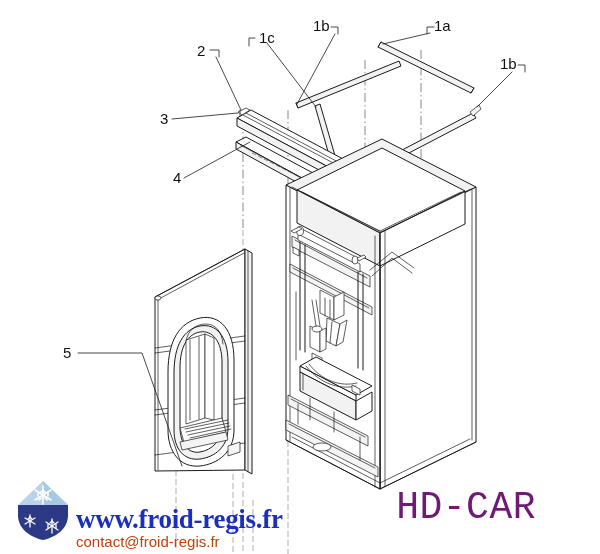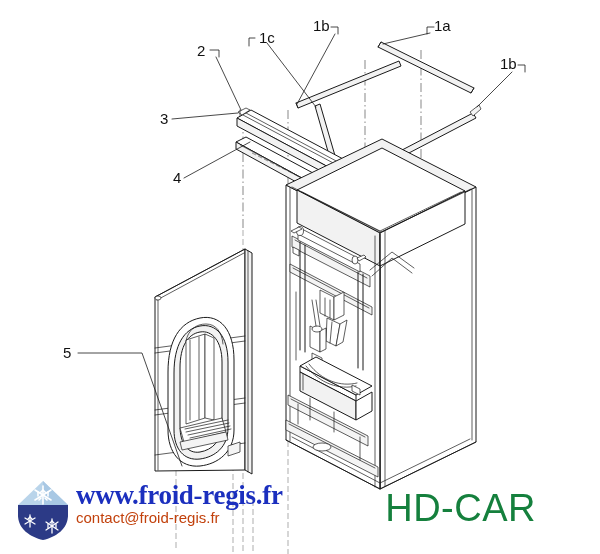--- a/index.html
+++ b/index.html
@@ -28,42 +28,43 @@
     position:absolute;left:14px;top:479px;
     display:flex;align-items:flex-start;
     pointer-events:none;
   }
   #logo-mark{
     position:relative;width:58px;height:62px;flex:0 0 auto;margin-right:4px;
   }
   #brand-text{
     display:flex;flex-direction:column;justify-content:flex-start;
     padding-top:3px;
+    margin-top:24px;
   }
   #site-url{
     font-family:"Liberation Serif", serif;
     font-weight:bold;
     font-size:27px;
     color:#1b2fbe;
     line-height:1.0;
     letter-spacing:-0.3px;
   }
   #contact-email{
     font-family:"Liberation Sans", sans-serif;
     font-size:15px;
     color:#c2410c;
     line-height:1.05;
     margin-top:1px;
     letter-spacing:0px;
   }
   #model-code{
     position:absolute;right:18px;top:489px;
-    font-family:Liberation Sans, sans-serif;
+    font-family:Liberation Mono, monospace;
     font-size:38px;
-    color:#15803d;
+    color:#701a75;
     letter-spacing:0.5px;
     line-height:1;
   }
 </style>
 </head>
 <body>
 
 <div id="stage">
 
   <svg id="diagram" viewBox="0 0 600 554" xmlns="http://www.w3.org/2000/svg">

